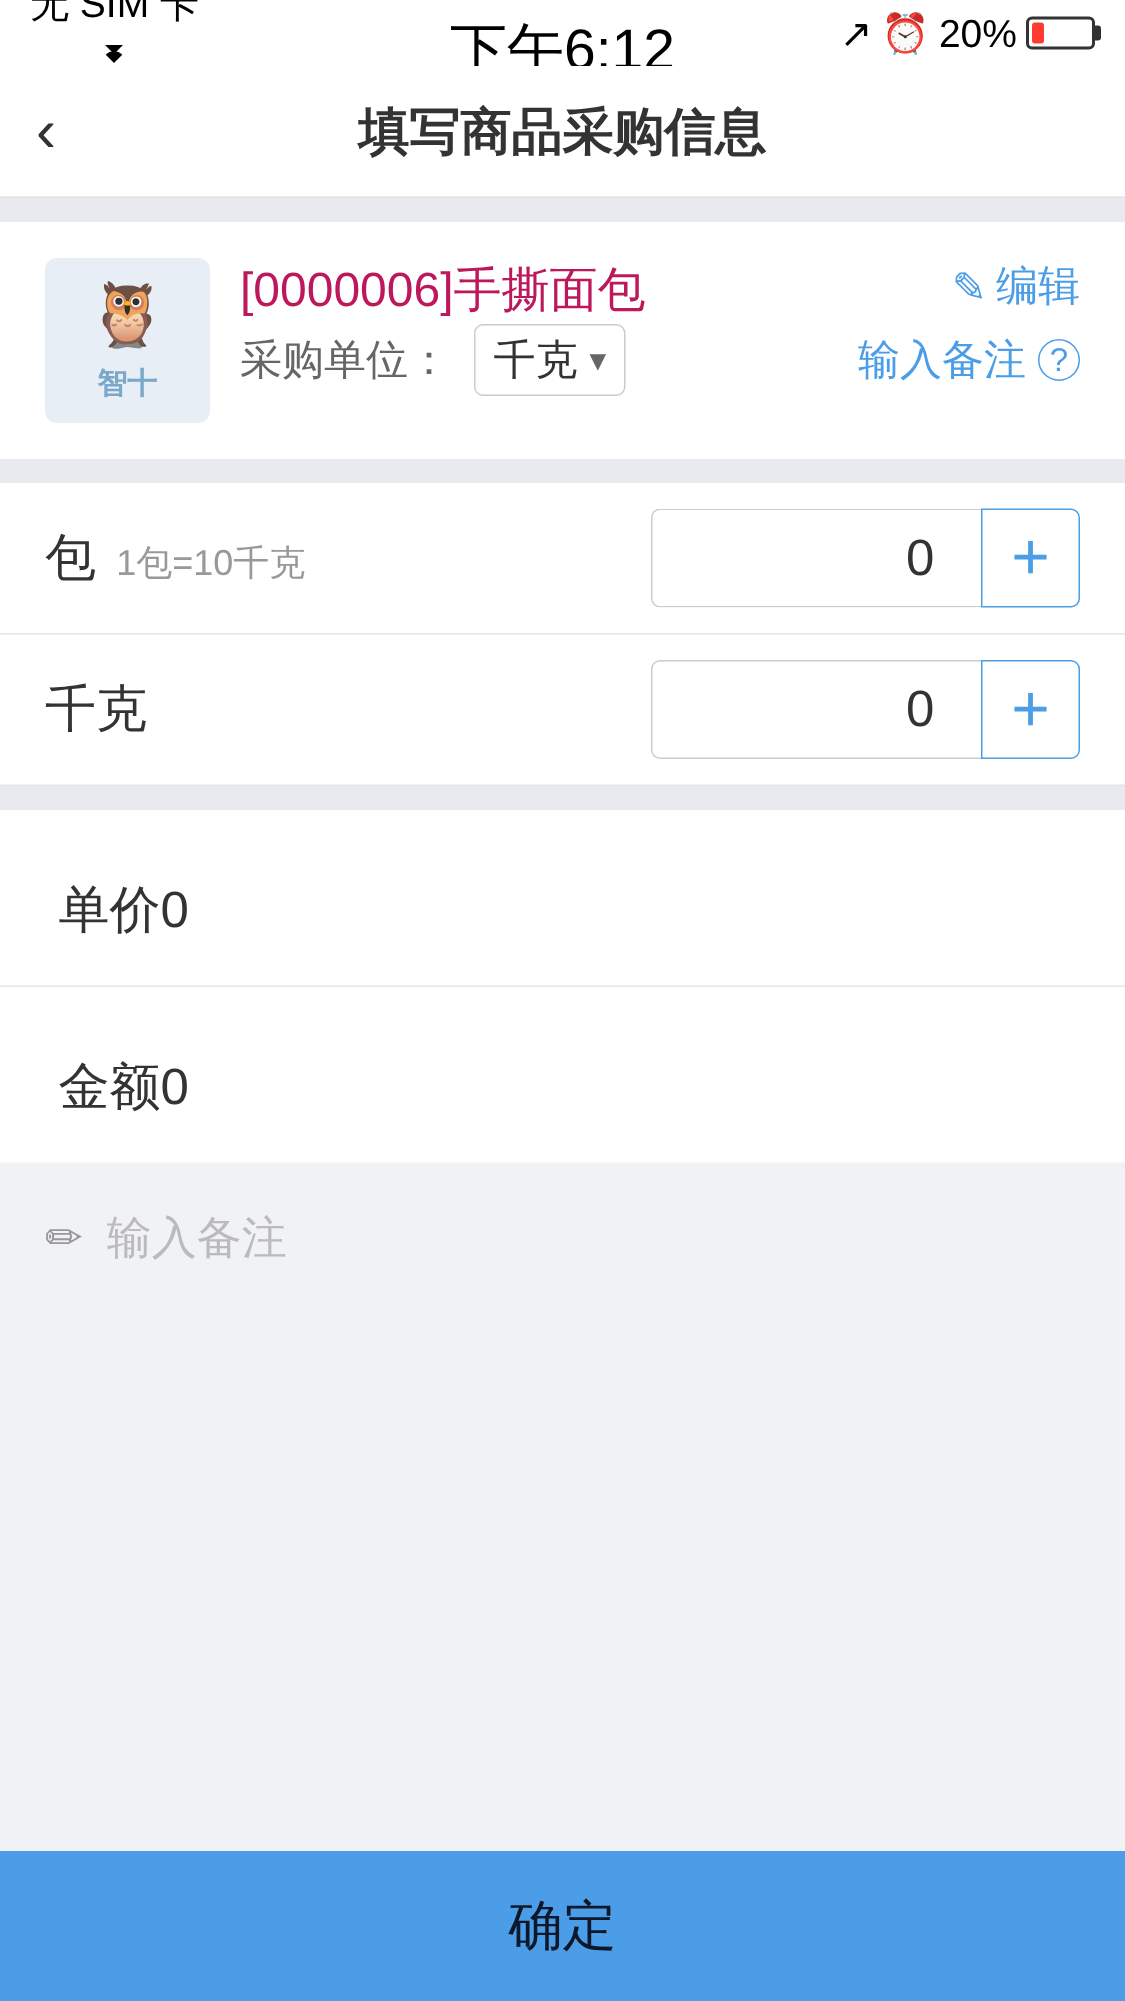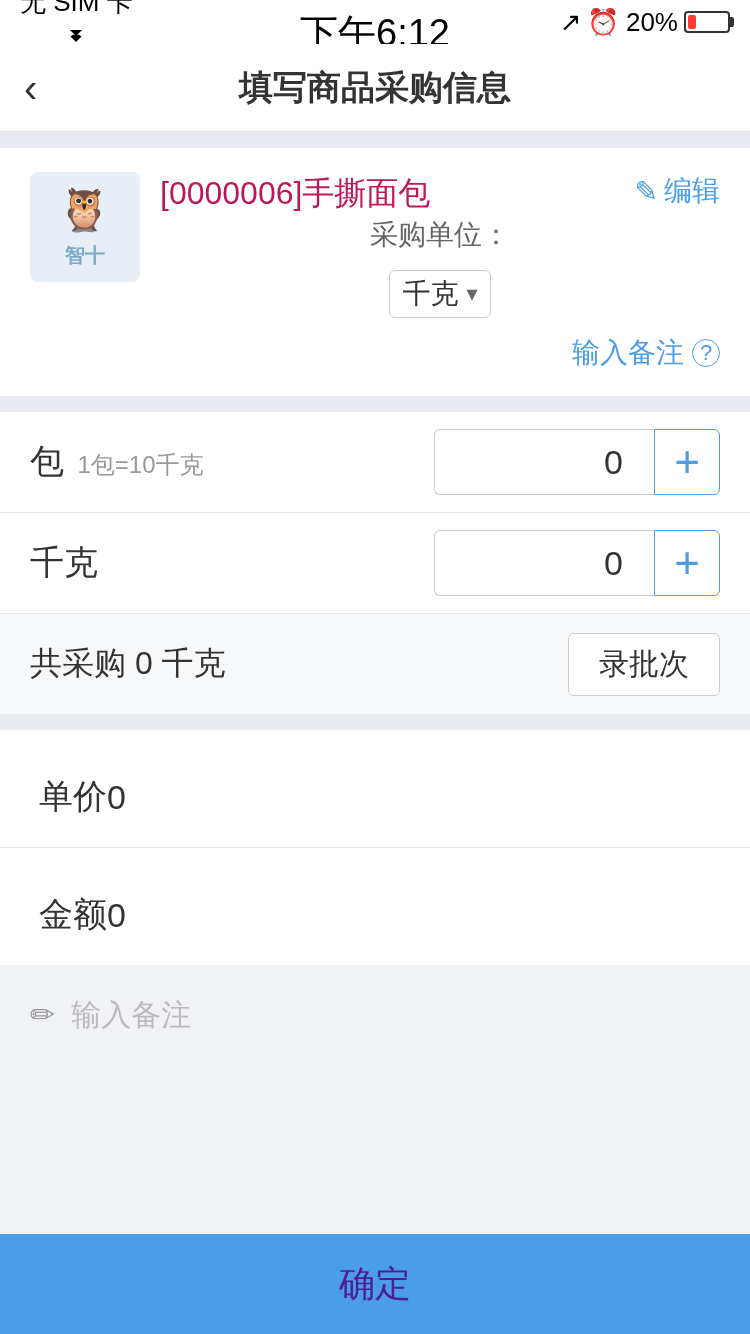--- a/index.html
+++ b/index.html
@@ -152,21 +152,20 @@
       flex: 1;
     }
     .product-name {
       font-size: 32px;
       color: #be185d;
     }
     .product-unit-row {
       display: flex;
       align-items: center;
       gap: 16px;
-      flex-direction: column;
     }
     .product-unit-label {
       font-size: 28px;
       color: #666;
     }
     .unit-select {
       display: flex;
       align-items: center;
       border: 1px solid #ccc;
       border-radius: 6px;
@@ -316,21 +315,21 @@
     }
 
     
     .confirm-btn {
       position: fixed;
       bottom: 0;
       left: 0;
       width: 750px;
       height: 100px;
       background: #4a9de6;
-      color: #4c1d95;
+      color: #0f172a;
       font-size: 36px;
       font-weight: 500;
       display: flex;
       align-items: center;
       justify-content: center;
       cursor: pointer;
       border: none;
     }
 
     
@@ -428,24 +427,20 @@
     <div class="form-input-wrap">
       <input type="number" class="qty-input" value="0" style="">
       <div class="plus-btn">
         <span>+</span>
       </div>
     </div>
   </div>
 
   <div class="thin-divider"></div>
 
-  <div class="summary-row">
-    <span class="summary-text">共采购 0 千克</span>
-    <button class="batch-btn">录批次</button>
-  </div>
 
   <div class="divider"></div>
 
   <div class="price-row">
     <span class="price-label">单价</span>
     <span class="price-value">0</span>
   </div>
 
   <div class="thin-divider"></div>
 

